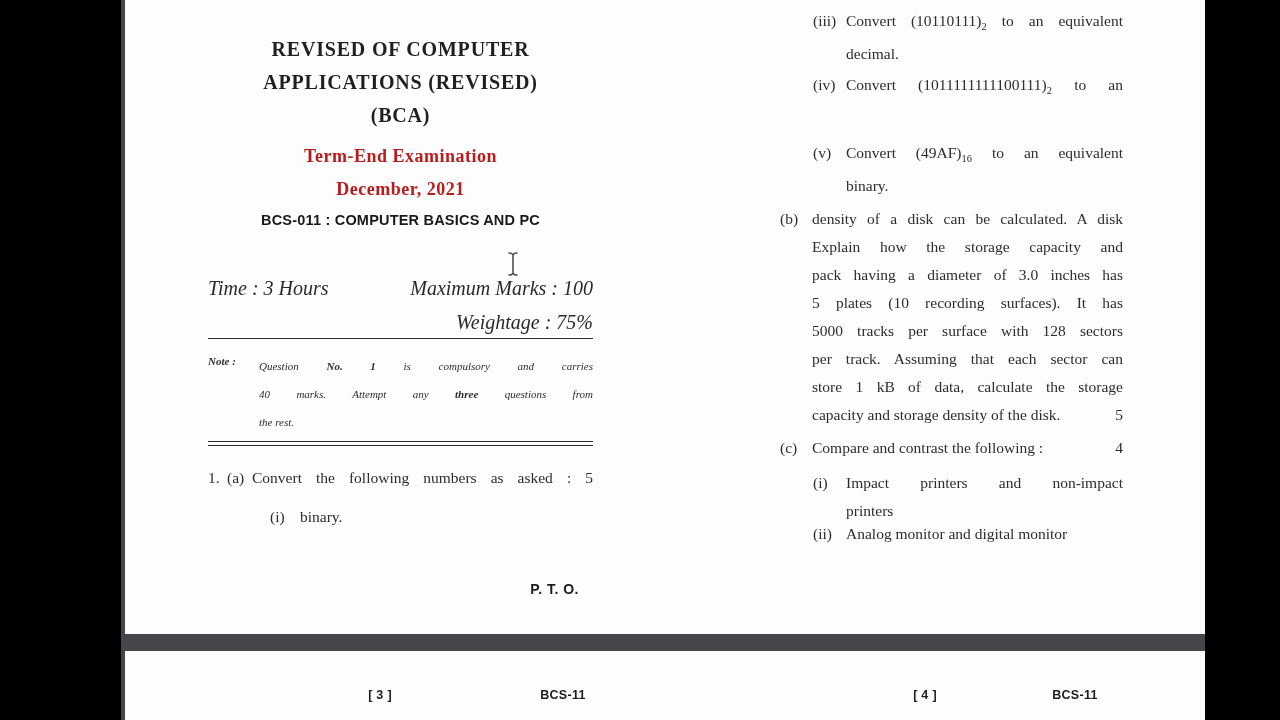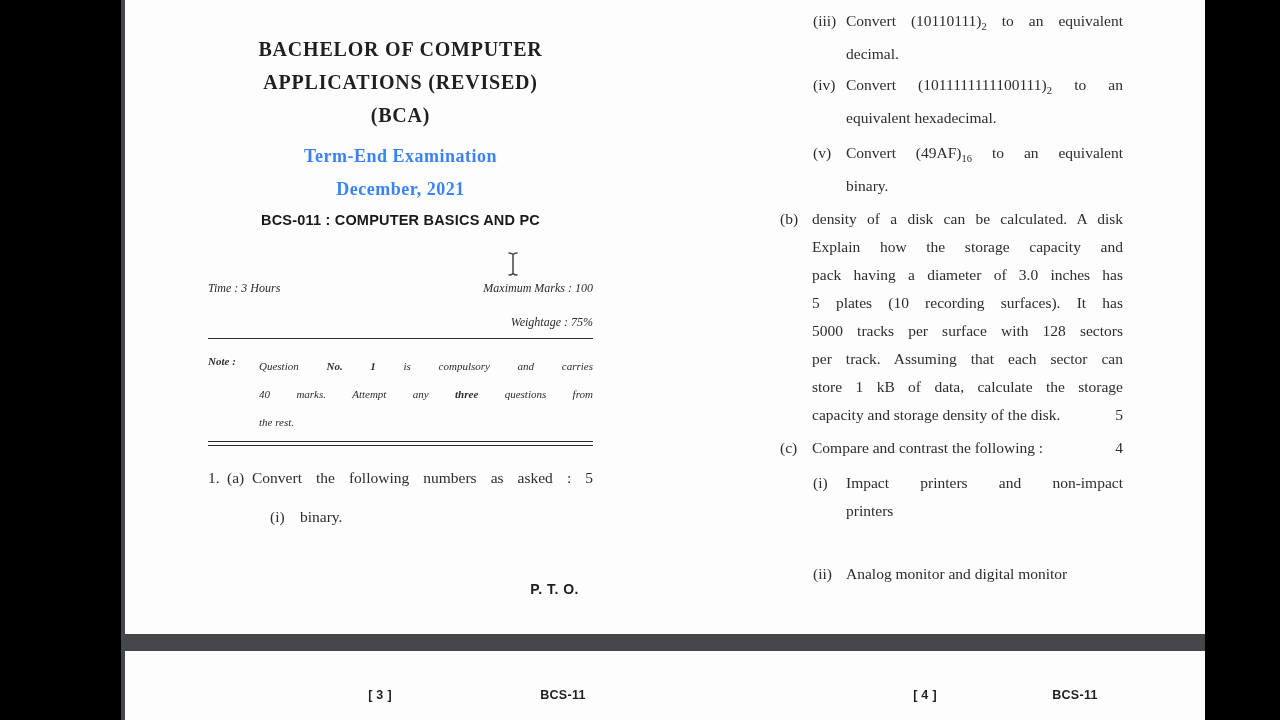--- a/index.html
+++ b/index.html
@@ -18,27 +18,27 @@
 
   .page { position:absolute; top:0; height:634px; }
   .page-left  { left:83px;  width:385px; }
   .page-right { left:655px; width:343px; }
 
   .just { text-align:justify; text-align-last:justify; }
 
   
   .title-block { position:absolute; top:33px; left:0; right:0; text-align:center; }
   .t-main { font-size:20px; font-weight:bold; line-height:33px; letter-spacing:0.8px; color:#1f1f1f; }
-  .t-exam { font-size:18px; font-weight:bold; line-height:33px; letter-spacing:0.5px; color:#3b82f6; }
+  .t-exam { font-size:18px; font-weight:bold; line-height:33px; letter-spacing:0.5px; color:#b91c1c; }
   .t-exam-wrap { margin-top:8px; }
   .t-course { font-family:"Liberation Sans","DejaVu Sans",sans-serif; font-size:14.5px; font-weight:bold;
               line-height:27px; letter-spacing:0.2px; color:#191919; margin-top:1px; }
 
   
-  .meta { position:absolute; top:270px; left:0; width:100%; font-style:italic; font-size:12px;
+  .meta { position:absolute; top:270px; left:0; width:100%; font-style:italic; font-size:20px;
           border-bottom:1.5px solid #2f2f2f; padding-bottom:6px; color:#2a2a2a; }
   .meta-row1 { display:flex; justify-content:space-between; padding-top:8px; line-height:20px; }
   .meta-row2 { text-align:right; margin-top:14px; line-height:20px; }
 
   
   .note { position:absolute; top:352px; left:0; width:100%; font-style:italic; font-size:11px; }
   .note-label { position:absolute; left:0; top:3px; font-weight:bold; }
   .note-body { margin-left:51px; line-height:28px; }
   .note-rule { margin-top:5px; height:5px; border-top:1.5px solid #2c2c2c; border-bottom:1.5px solid #2c2c2c; }
   b.inbold { font-weight:bold; }
@@ -78,21 +78,21 @@
   .ibeam { position:absolute; left:506px; top:251px; }
 </style>
 </head>
 <body>
 
 <div class="screen">
   <div class="doc">
 
     <div class="page page-left">
       <div class="title-block">
-        <div class="t-main">BACHELOR OF COMPUTER</div>
+        <div class="t-main">REVISED OF COMPUTER</div>
         <div class="t-main">APPLICATIONS (REVISED)</div>
         <div class="t-main">(BCA)</div>
         <div class="t-exam-wrap">
           <div class="t-exam">Term-End Examination</div>
           <div class="t-exam">December, 2021</div>
         </div>
         <div class="t-course">BCS-011 : COMPUTER BASICS AND PC</div>
       </div>
 
       <div class="meta">
@@ -137,21 +137,20 @@
         <div class="si-body">
           <div class="just"><span>Convert (10110111)</span><sub>2</sub><span> to an equivalent</span></div>
           <div>decimal.</div>
         </div>
       </div>
 
       <div class="r-item" style="top:68px;">
         <span class="si-marker">(iv)</span>
         <div class="si-body">
           <div class="just"><span>Convert (1011111111100111)</span><sub>2</sub><span> to an</span></div>
-          <div>equivalent hexadecimal.</div>
         </div>
       </div>
 
       <div class="r-item" style="top:136px;">
         <span class="si-marker">(v)</span>
         <div class="si-body">
           <div class="just"><span>Convert (49AF)</span><sub>16</sub><span> to an equivalent</span></div>
           <div>binary.</div>
         </div>
       </div>
@@ -182,21 +181,21 @@
       </div>
 
       <div class="r-item" style="top:469px;">
         <span class="ci-marker">(i)</span>
         <div class="ci-body">
           <div class="just">Impact printers and non-impact</div>
           <div>printers</div>
         </div>
       </div>
 
-      <div class="r-item" style="top:560px;">
+      <div class="r-item" style="top:520px;">
         <span class="ci-marker">(ii)</span>
         <div class="ci-body">Analog monitor and digital monitor</div>
       </div>
 
     </div>
   </div>
 
   <div class="divider-bar"></div>
 
   <div class="footer-strip">

